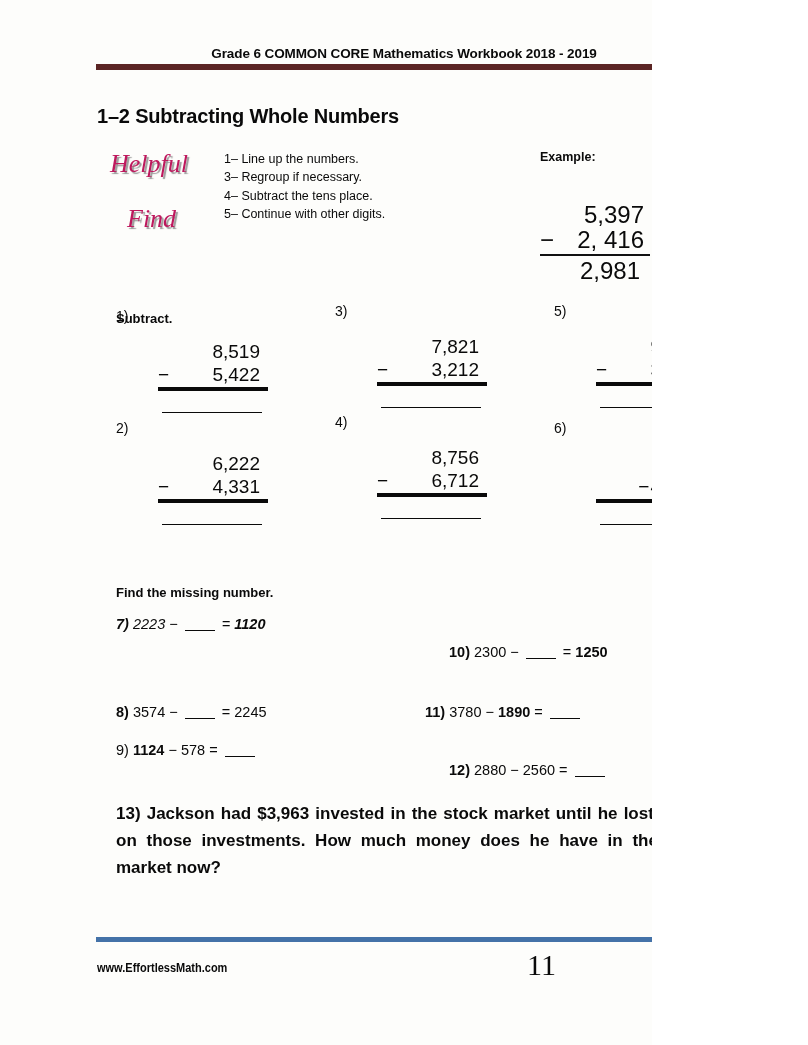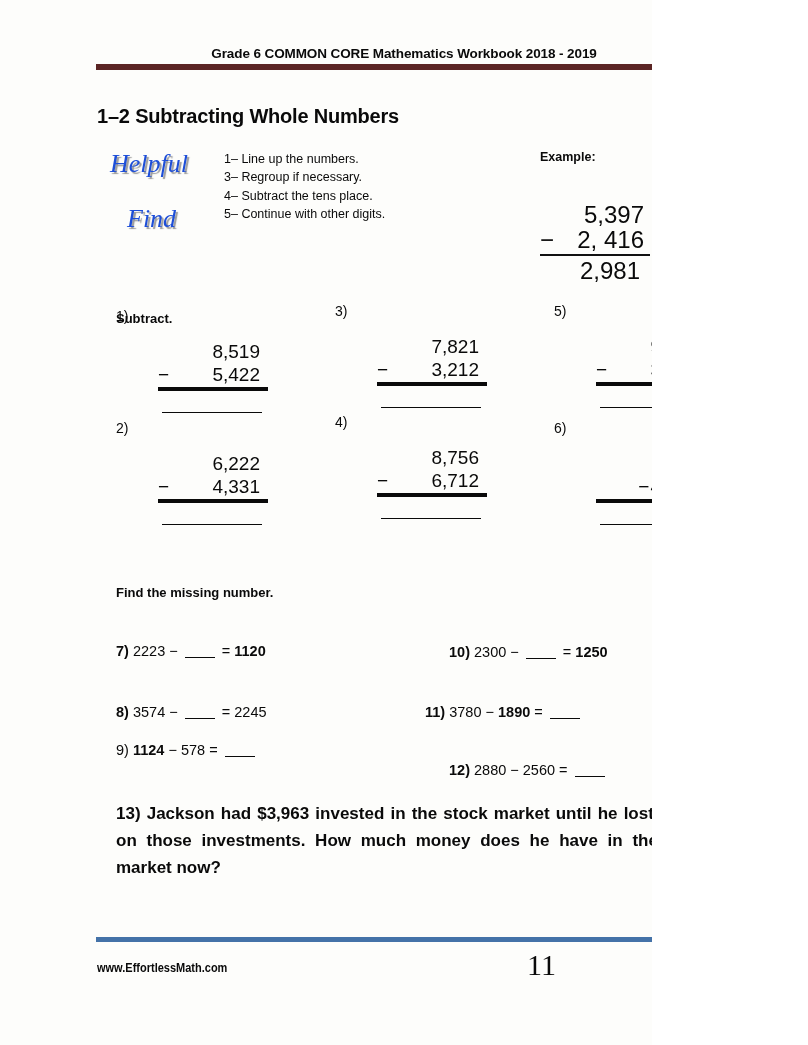--- a/index.html
+++ b/index.html
@@ -46,21 +46,21 @@
     letter-spacing: -0.2px;
     margin-top: 9px;
   }
 
   
   .hints-word {
     position: absolute;
     font-family: "Liberation Serif", serif;
     font-style: italic;
     font-size: 26px;
-    color: #1d4ed8;
+    color: #be185d;
     text-shadow: 2px 2px 1px rgba(120,120,120,0.75);
   }
   .hints-word.w1 { left: 110px; top: 149px; }
   .hints-word.w2 { left: 127px; top: 204px; }
 
   .hints-list {
     position: absolute;
     left: 224px;
     top: 150px;
     font-size: 12.5px;
@@ -326,21 +326,21 @@
         <span>−</span>
         <span>4,216</span>
       </div>
       <div class="thick-rule"></div>
       <div class="ans-rule"></div>
     </div>
   </div>
 
   <div class="direction d2">Find the missing number.</div>
 
-  <div class="mitem" style="left:116px; top:643px;">
+  <div class="mitem" style="left:116px; top:616px;font-style:italic;">
     <b>7)</b>
     <span>2223</span>
     <span>−</span>
     <span class="blank"></span>
     <span>=</span>
     <b>1120</b>
   </div>
 
   <div class="mitem" style="left:116px; top:704px;">
     <b>8)</b>

